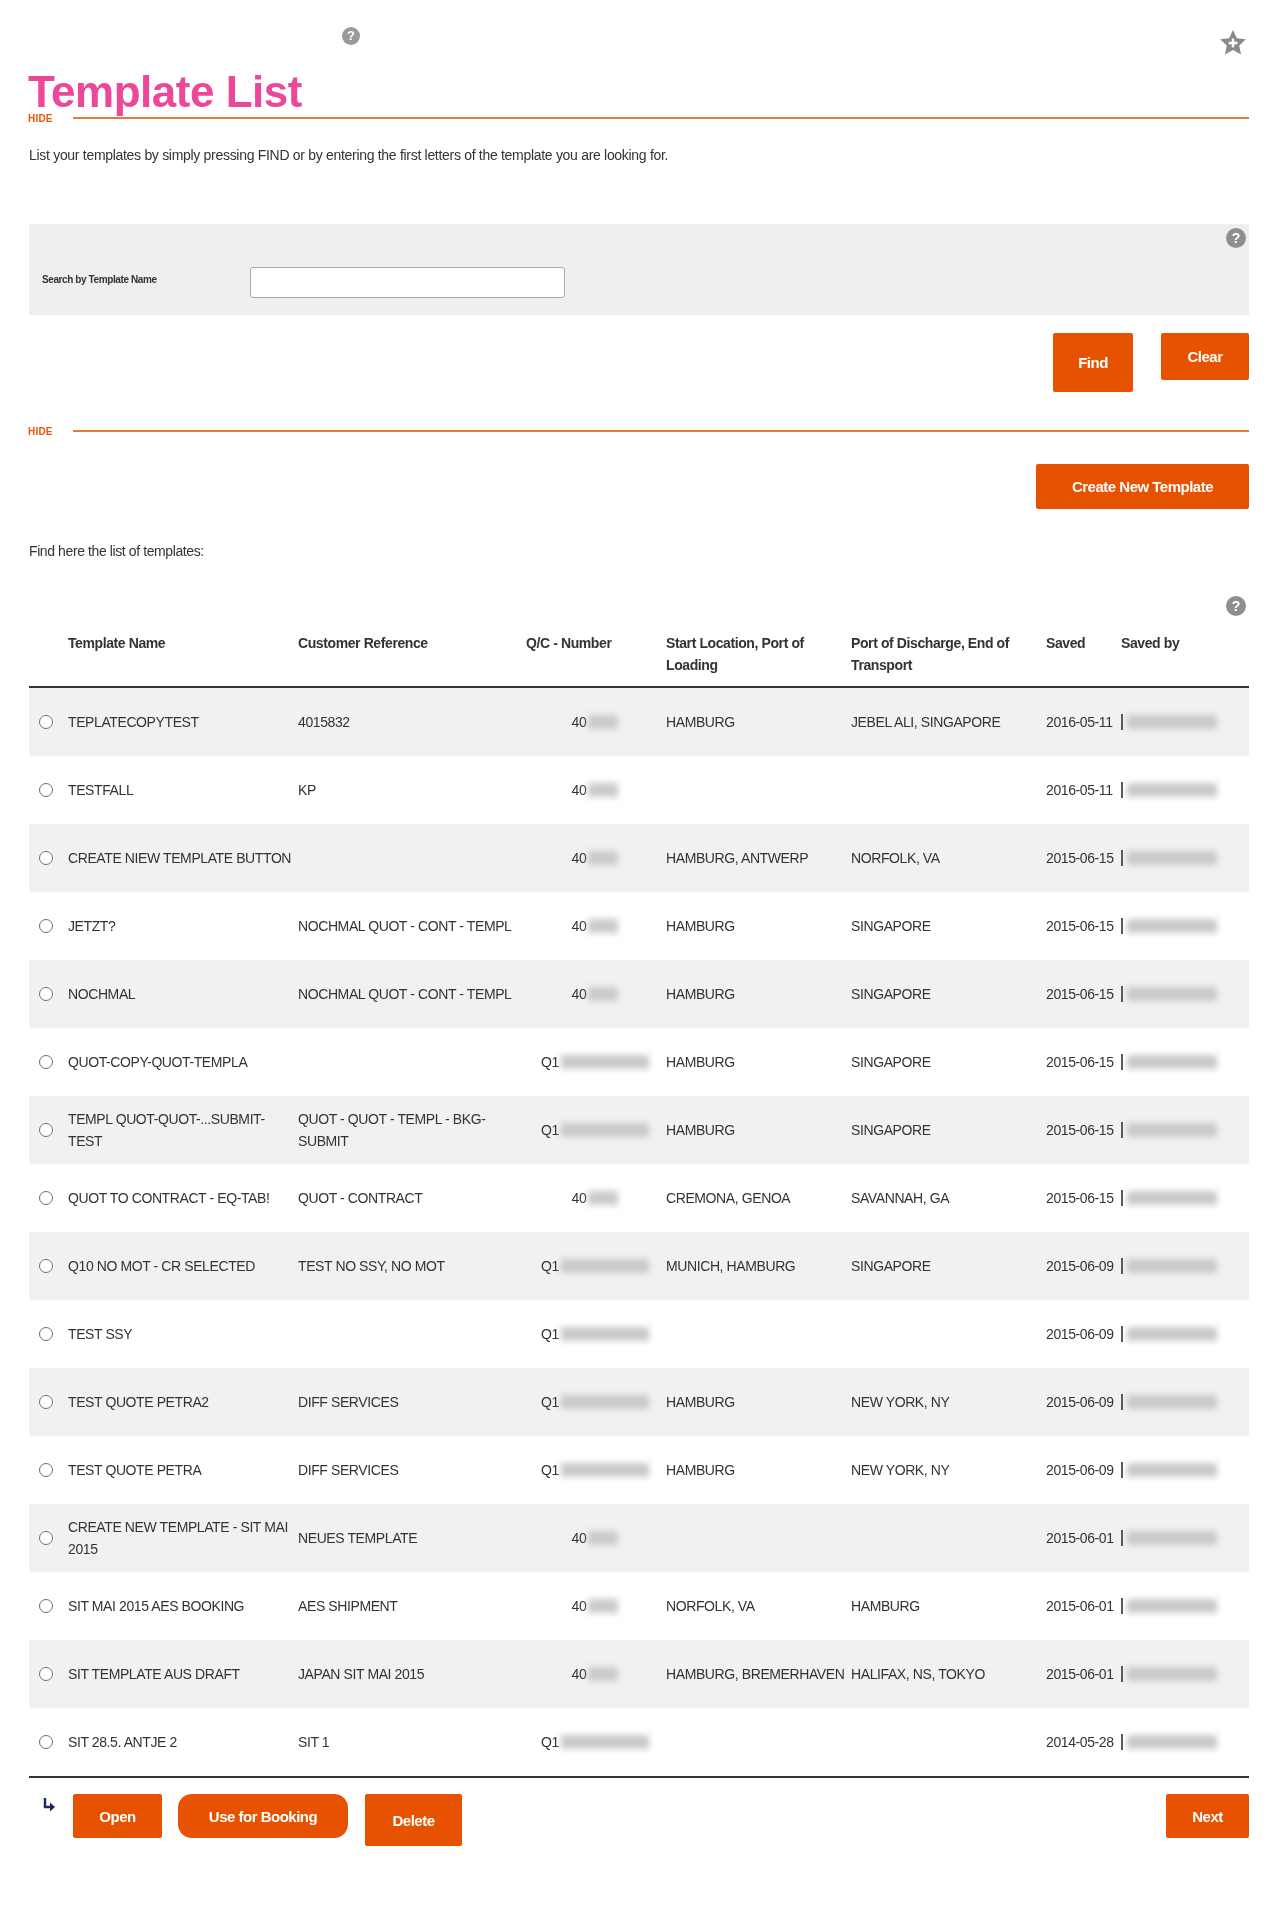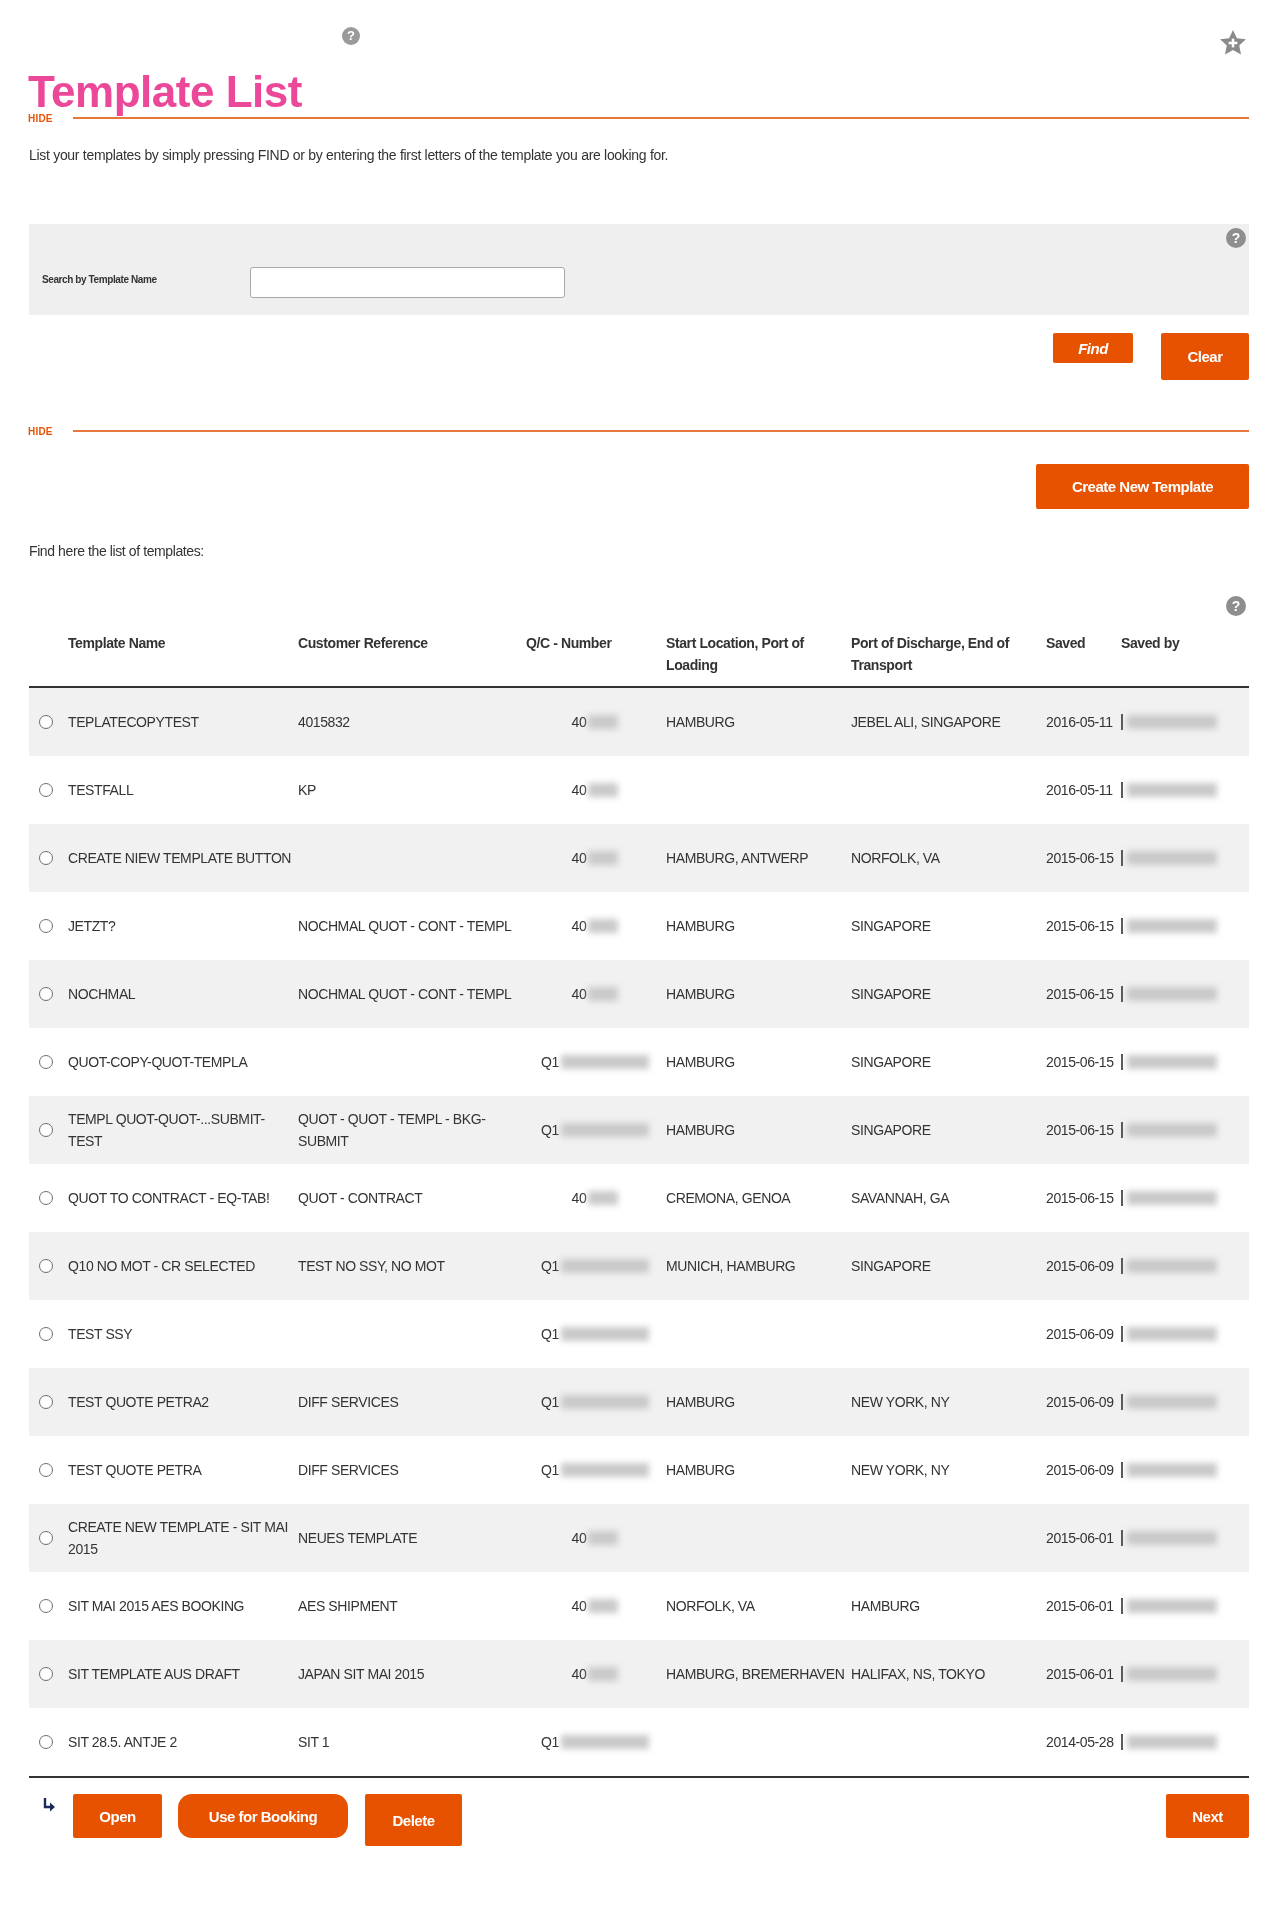--- a/index.html
+++ b/index.html
@@ -117,21 +117,21 @@
 
 <div class="abs hide-toggle" style="left:28px; top:113px;">HIDE</div>
 <div class="abs hide-line" style="left:73px; top:117px; width:1176px;"></div>
 <div class="abs desc">List your templates by simply pressing FIND or by entering the first letters of the template you are looking for.</div>
 
 <div class="abs search-panel"></div>
 <div class="abs help-circle" style="left:1226px; top:228px;">?</div>
 <div class="abs search-label">Search by Template Name</div>
 <input class="abs search-input" type="text" value="" style="">
 
-<button class="btn" style="left:1053px; top:333px; width:80px; height:30px;font-style:italic;">Find</button>
+<button class="btn" style="left:1053px; top:333px; width:80px; height:59px;">Find</button>
 <button class="btn" style="left:1161px; top:333px; width:88px; height:47px;">Clear</button>
 
 <div class="abs hide-toggle" style="left:28px; top:426px;">HIDE</div>
 <div class="abs hide-line" style="left:73px; top:430px; width:1176px;"></div>
 
 <button class="btn" style="left:1036px; top:464px; width:213px; height:45px;">Create New Template</button>
 
 <div class="abs list-intro">Find here the list of templates:</div>
 <div class="abs help-circle" style="left:1226px; top:596px;">?</div>
 

